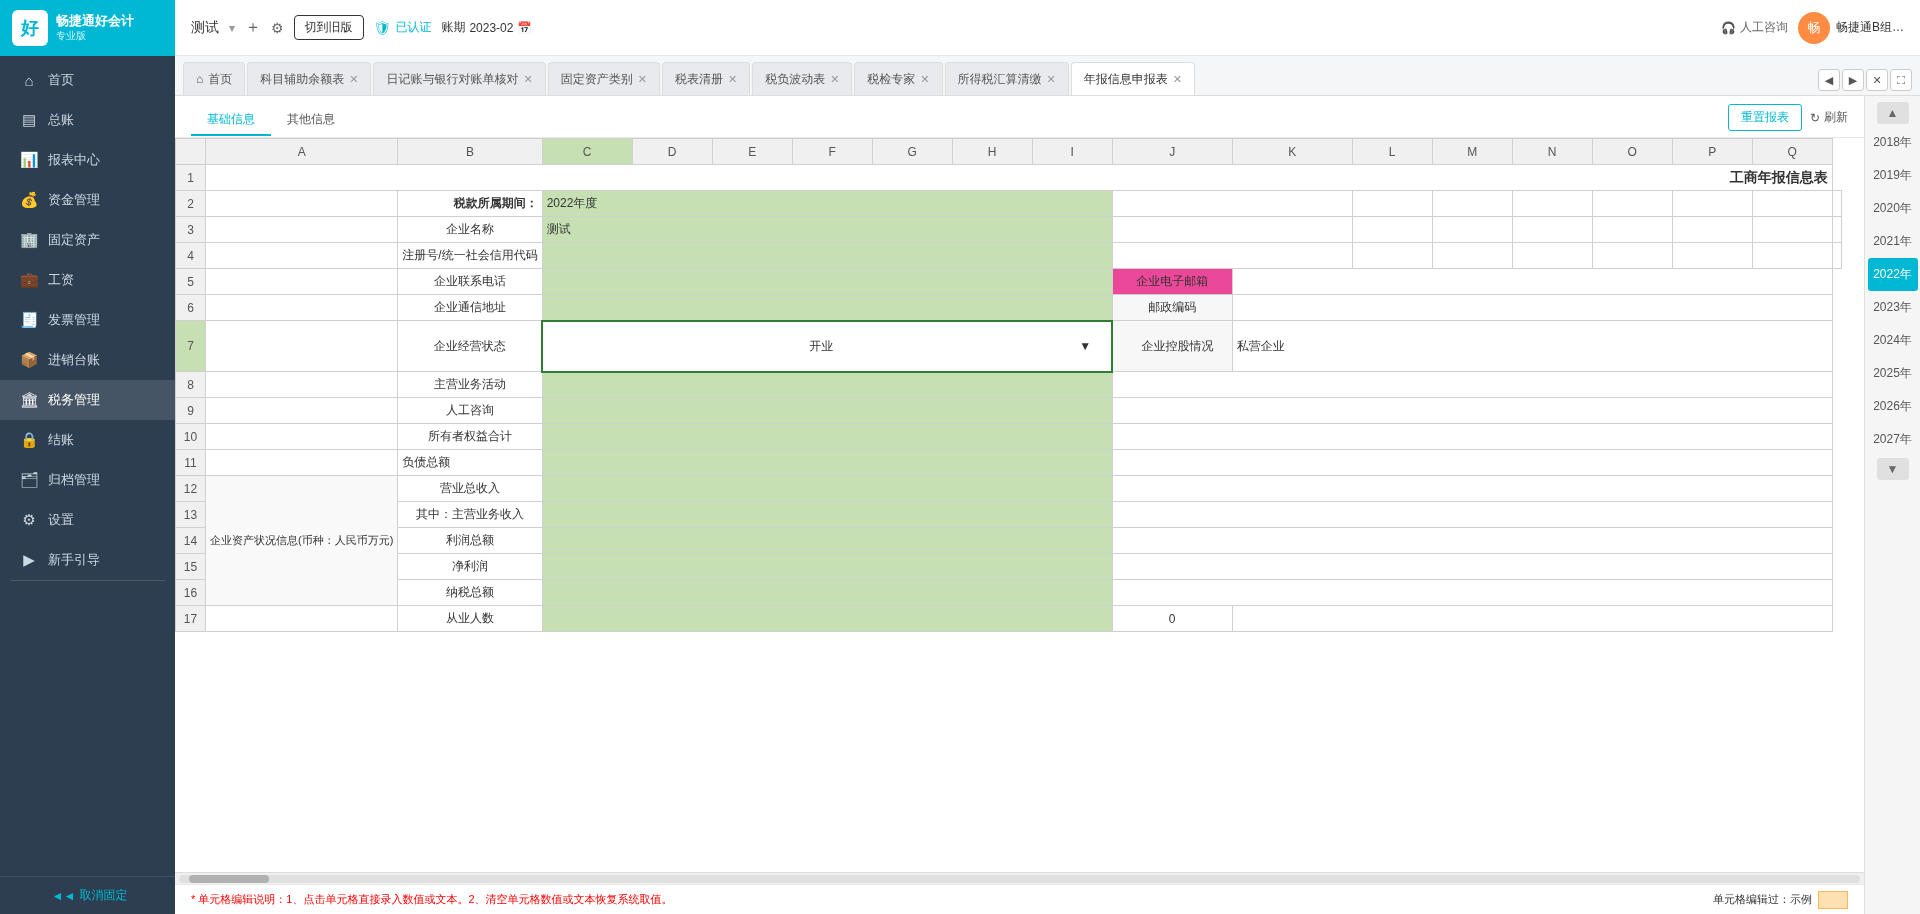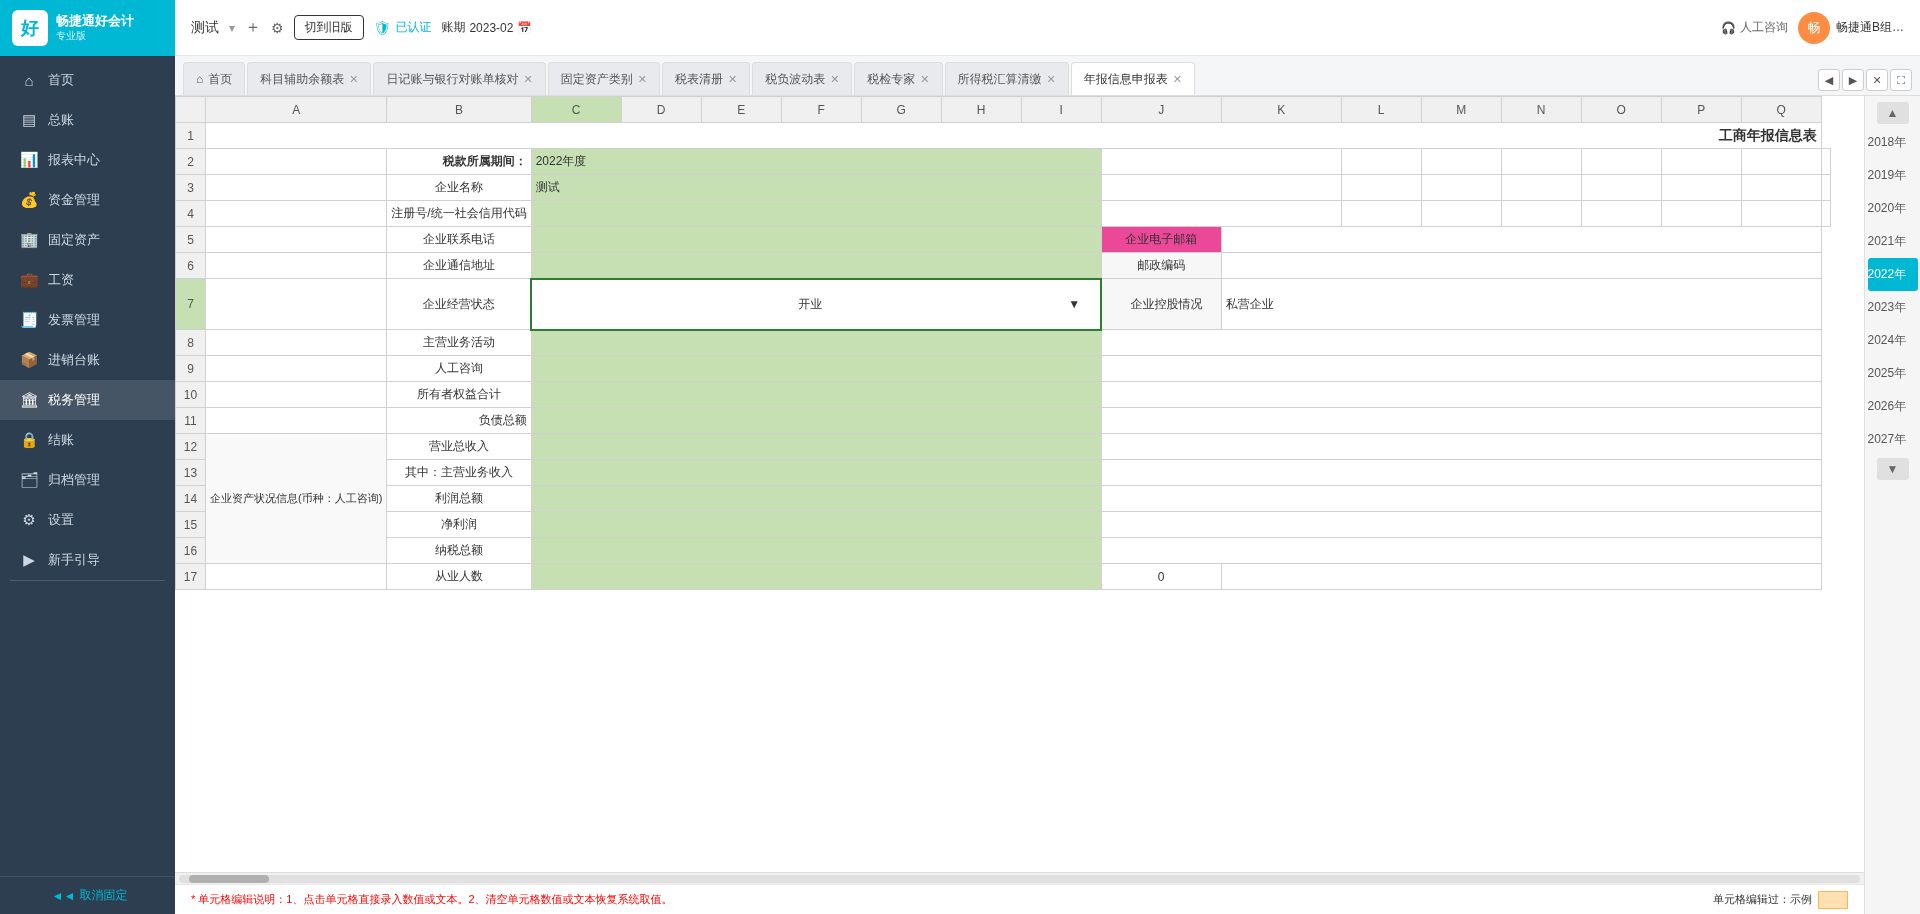--- a/index.html
+++ b/index.html
@@ -318,21 +318,21 @@
       cursor: pointer;
       display: flex;
       align-items: center;
       justify-content: center;
       font-size: 12px;
       color: #666;
       margin: 2px 0;
     }
     .year-item {
       width: 50px;
-      text-align: left;
+      text-align: center;
       padding: 8px 0;
       font-size: 12px;
       color: #555;
       cursor: pointer;
       border-radius: 3px;
     }
     .year-item.active {
       background: #00b8d4;
       color: #fff;
       border-radius: 3px;
@@ -558,20 +558,37 @@
       <button class="tabbar-nav-btn">▶</button>
       <button class="tabbar-nav-btn">✕</button>
       <button class="tabbar-nav-btn">⛶</button>
     </div>
   </div>
 
   <div class="content-area">
 
     <div class="sheet-container">
 
+      <div class="inner-tabs">
+        <div class="inner-tabs-left">
+          <div class="inner-tab active">
+            <span>基础信息</span>
+          </div>
+          <div class="inner-tab">
+            <span>其他信息</span>
+          </div>
+        </div>
+        <div class="inner-tabs-right">
+          <button class="reset-btn">重置报表</button>
+          <button class="refresh-btn">
+            <span>↻</span>
+            <span>刷新</span>
+          </button>
+        </div>
+      </div>
 
       <div class="spreadsheet-wrapper">
         <table class="spreadsheet">
           <colgroup>
             <col class="col-rn">
             <col class="col-a">
             <col class="col-b">
             <col style="width:90px; background:#c6e0b4;">
             <col class="col-d">
             <col class="col-e">
@@ -716,28 +733,28 @@
               <td class="row-num">10</td>
               <td></td>
               <td style="text-align:center;">所有者权益合计</td>
               <td colspan="7"></td>
               <td colspan="8"></td>
             </tr>
 
             <tr>
               <td class="row-num">11</td>
               <td></td>
-              <td style="text-align:right;">负债总额</td>
+              <td style="text-align:left;">负债总额</td>
               <td colspan="7"></td>
               <td colspan="8"></td>
             </tr>
 
             <tr>
               <td class="row-num">12</td>
-              <td rowspan="5" style="text-align:center; vertical-align:middle; font-size:11px; line-height:1.4; background:#f9f9f9;">企业资产状况信息(币种：人工咨询)</td>
+              <td rowspan="5" style="text-align:center; vertical-align:middle; font-size:11px; line-height:1.4; background:#f9f9f9;">企业资产状况信息(币种：人民币万元)</td>
               <td style="text-align:center;">营业总收入</td>
               <td colspan="7"></td>
               <td colspan="8"></td>
             </tr>
 
             <tr>
               <td class="row-num">13</td>
               <td style="text-align:center;">其中：主营业务收入</td>
               <td colspan="7"></td>
               <td colspan="8"></td>

